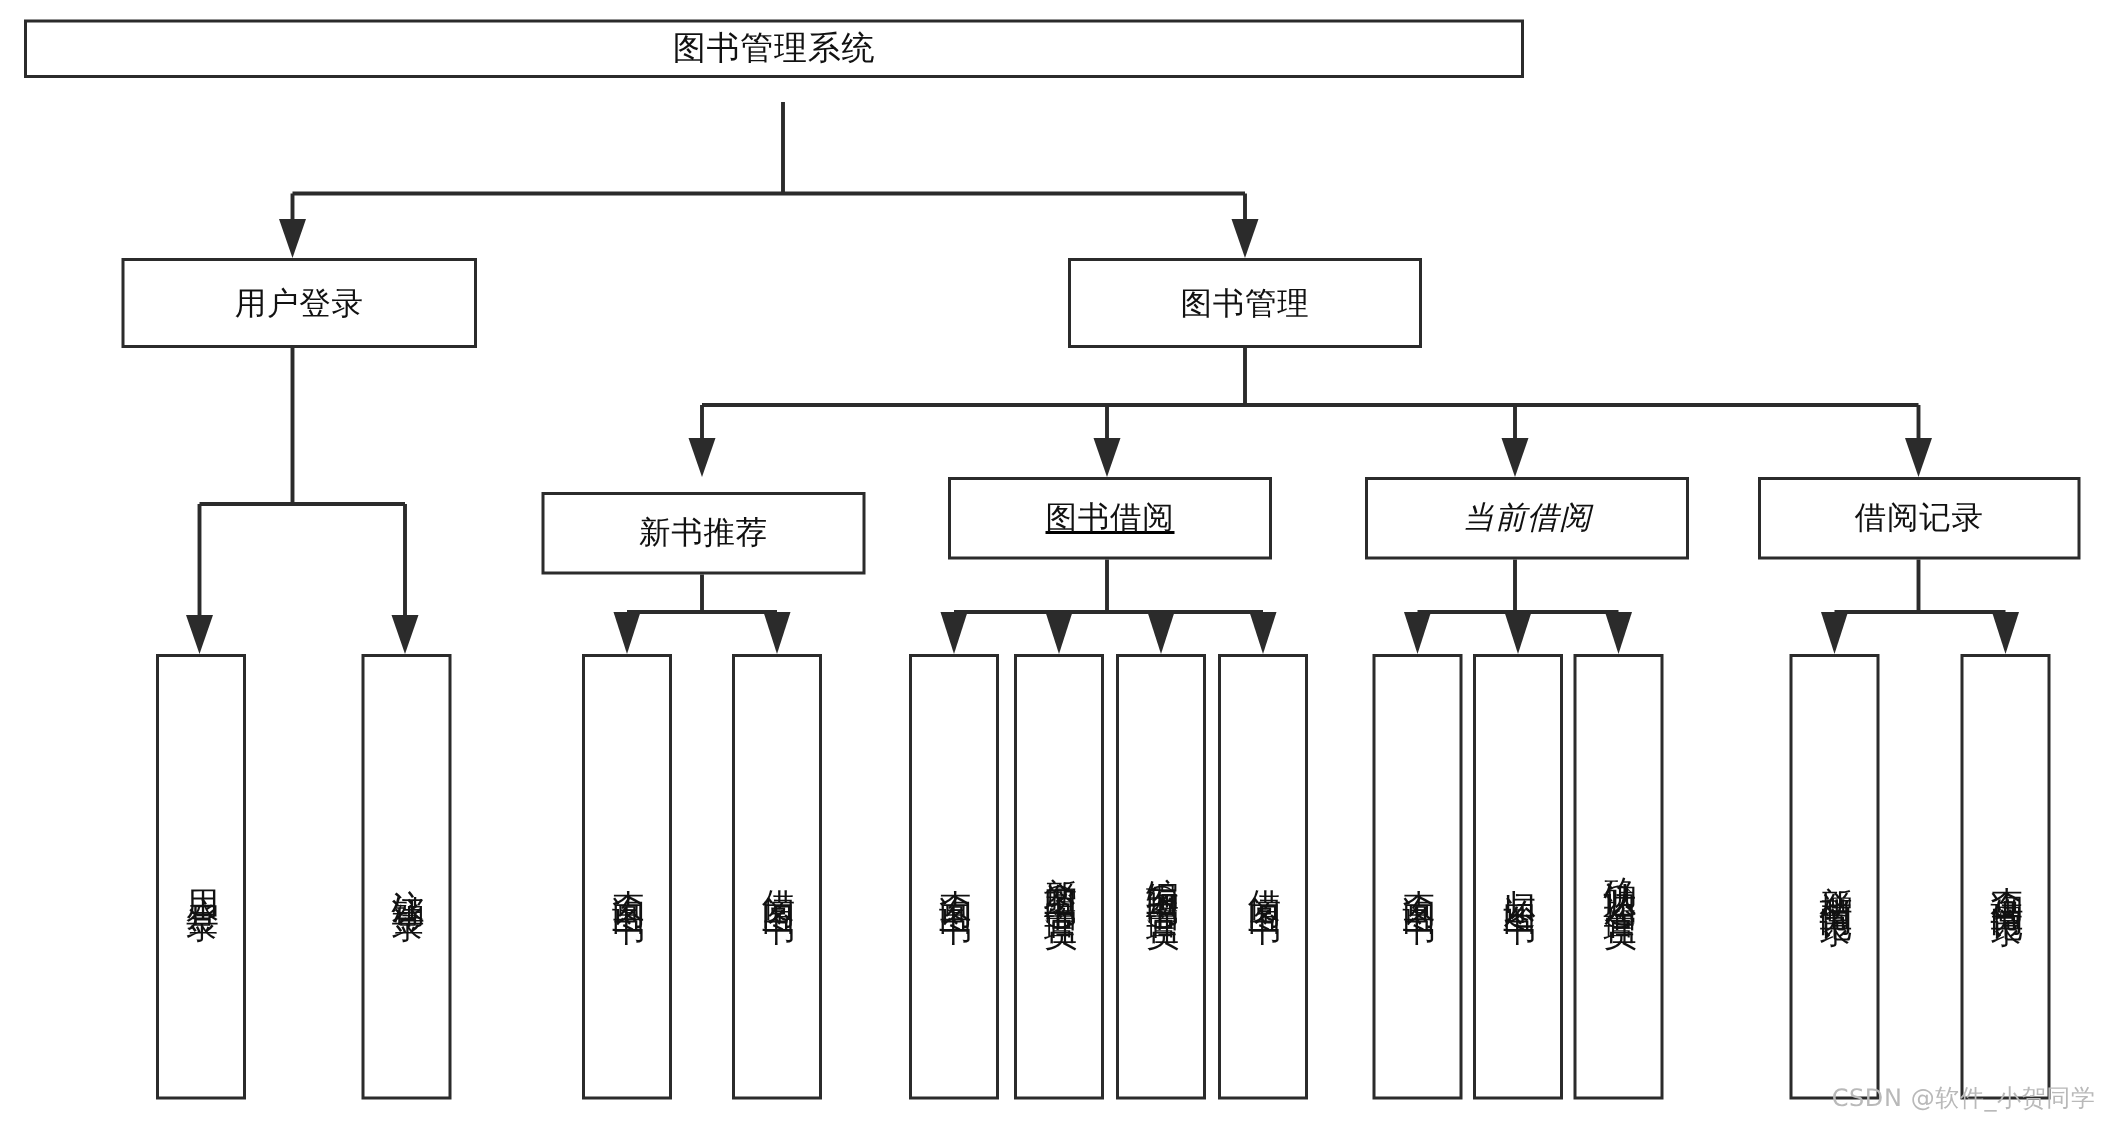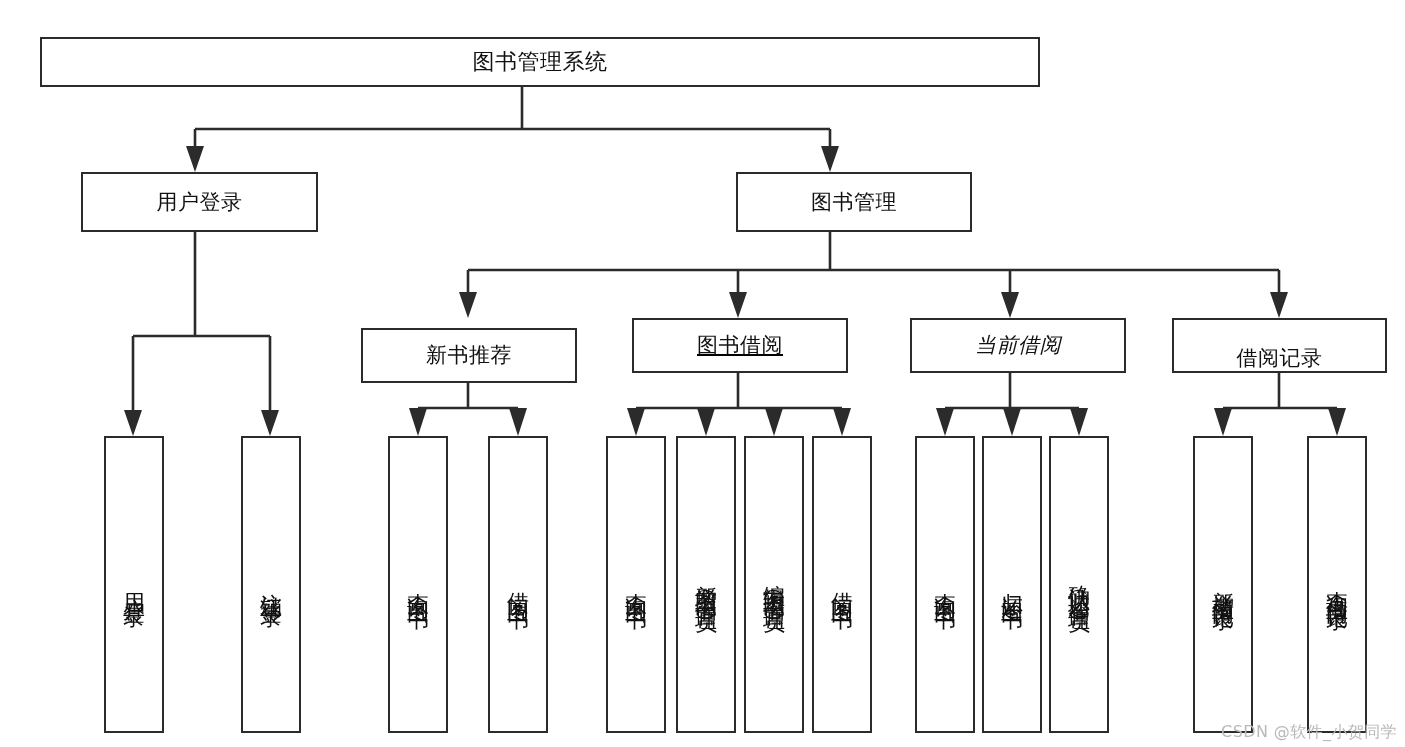--- a/index.html
+++ b/index.html
@@ -154,41 +154,41 @@
     <polygon class="arrowhead" points="1079,436 1070,408 1088,408"></polygon>
 
     <line x1="1279" y1="372" x2="1279" y2="408"></line>
     <line x1="1223" y1="408" x2="1337" y2="408"></line>
     <line x1="1223" y1="408" x2="1223" y2="414"></line>
     <polygon class="arrowhead" points="1223,436 1214,408 1232,408"></polygon>
     <line x1="1337" y1="408" x2="1337" y2="414"></line>
     <polygon class="arrowhead" points="1337,436 1328,408 1346,408"></polygon>
   </svg>
 
-  <div class="node root" style="left:40px; top:13px; width:1000px; height:50px;margin-top:24px;">
+  <div class="node root" style="left:16px; top:13px; width:1000px; height:39px;">
     <span class="label">图书管理系统</span>
   </div>
 
   <div class="node horizontal" style="left:81px; top:172px; width:237px; height:60px;">
     <span class="label">用户登录</span>
   </div>
-  <div class="node horizontal" style="left:736px; top:172px; width:236px; height:60px;">
+  <div class="node horizontal" style="left:712px; top:172px; width:236px; height:60px;">
     <span class="label">图书管理</span>
   </div>
 
   <div class="node horizontal" style="left:361px; top:328px; width:216px; height:55px;">
     <span class="label">新书推荐</span>
   </div>
   <div class="node horizontal" style="left:632px; top:318px; width:216px; height:55px;text-decoration:underline;">
     <span class="label">图书借阅</span>
   </div>
   <div class="node horizontal" style="left:910px; top:318px; width:216px; height:55px;font-style:italic;">
     <span class="label">当前借阅</span>
   </div>
-  <div class="node horizontal" style="left:1172px; top:318px; width:215px; height:55px;align-items:flex-end;">
+  <div class="node horizontal" style="left:1172px; top:318px; width:215px; height:55px;">
     <span class="label">借阅记录</span>
   </div>
 
   <div class="node vertical" style="left:104px; top:436px; width:60px; height:297px;">
     <span class="label">用户登录</span>
   </div>
   <div class="node vertical" style="left:241px; top:436px; width:60px; height:297px;">
     <span class="label">注销登录</span>
   </div>
 

